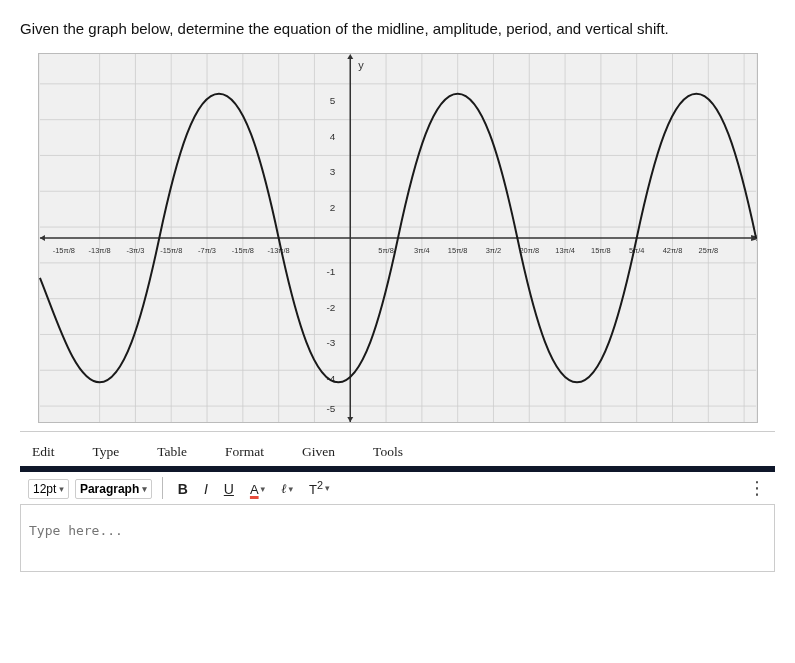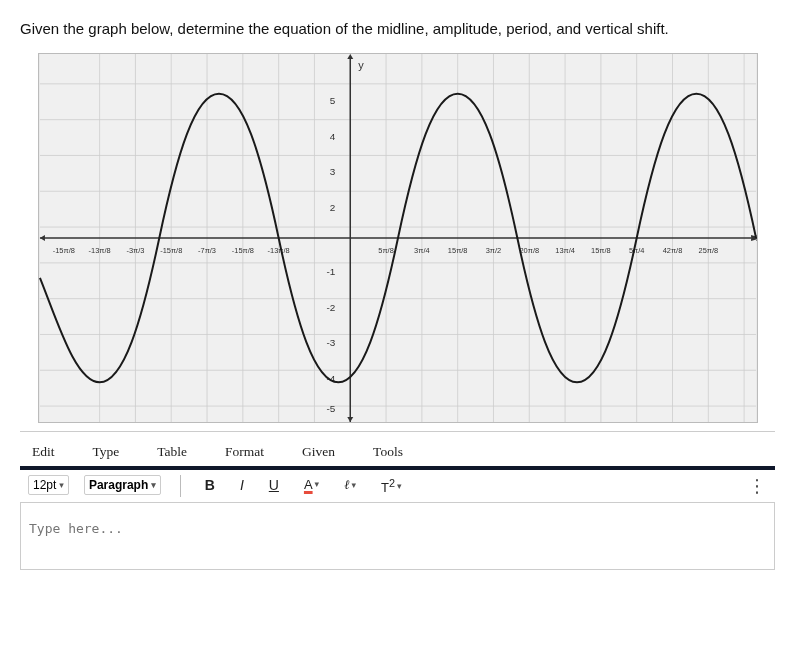--- a/index.html
+++ b/index.html
@@ -56,24 +56,24 @@
       font-family: Liberation Serif, serif;
     }
 
     .menu-item {
       cursor: pointer;
       padding: 2px 4px;
     }
 
     .format-toolbar {
       display: flex;
-      align-items: flex-start;
+      align-items: flex-end;
       padding: 5px 8px;
-      gap: 15px;
-      border-top: 4px solid #0f172a;
+      gap: 6px;
+      border-top: 6px solid #0f172a;
       font-size: 13px;
     }
 
     .toolbar-divider {
       width: 1px;
       height: 22px;
       background: #bbb;
       margin: 0 4px;
     }
 

